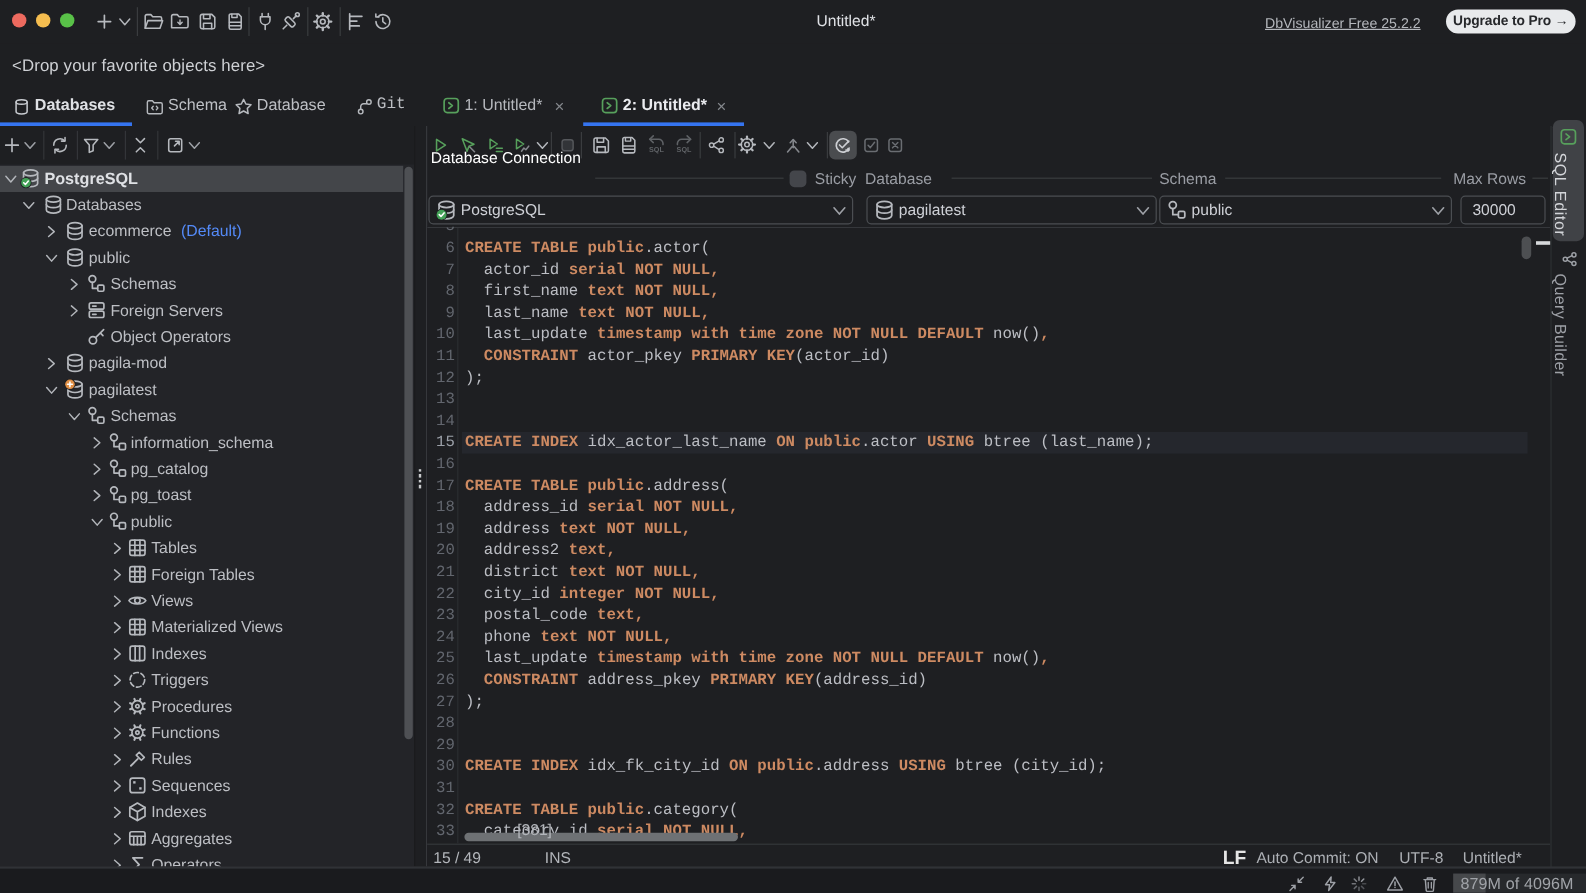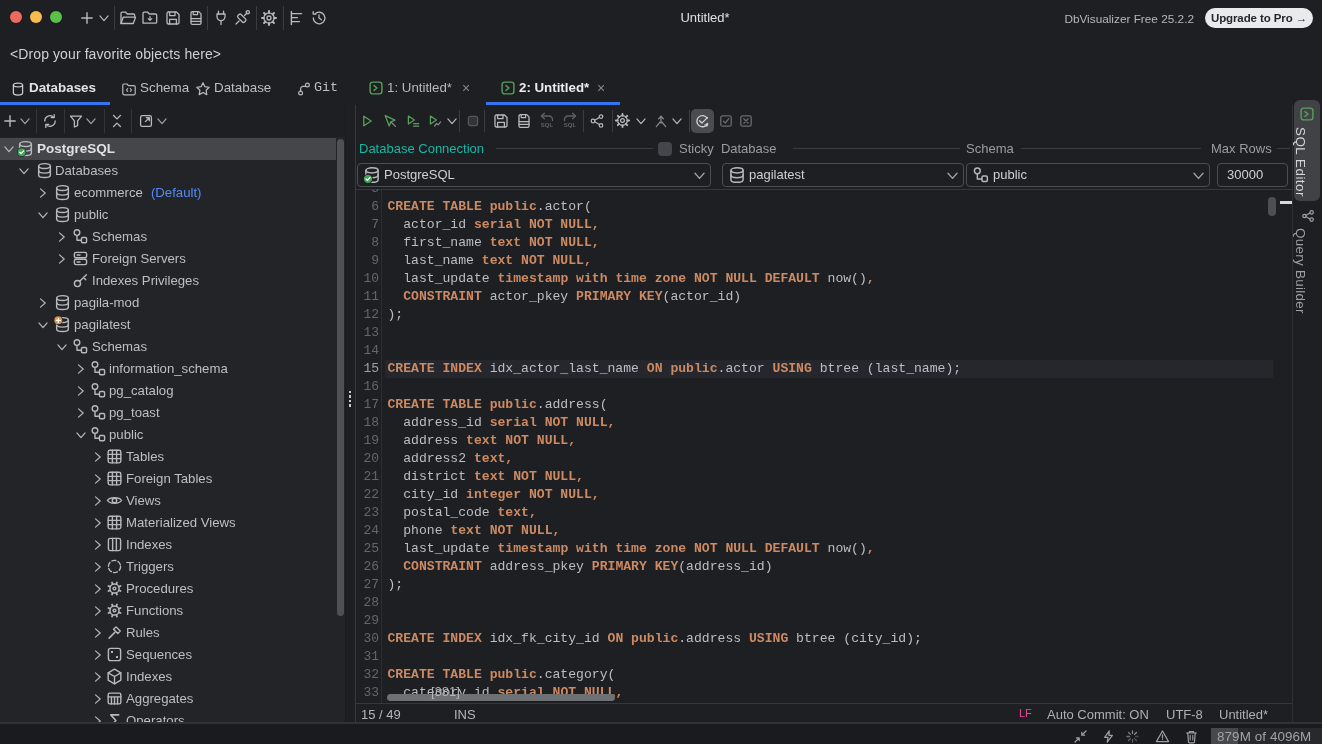--- a/index.html
+++ b/index.html
@@ -55,21 +55,21 @@
     </svg></div>
 <div style="position:absolute;left:288px;top:9px;line-height:0"><svg width="18" height="18" viewBox="0 0 18 18" style="overflow:visible;">
       <path d="M3.4 2.5 V15.5 M3.4 4.6 h10.2 M3.4 8.6 h6 M3.4 12.6 h8" fill="none" stroke="#b6b9be" stroke-width="1.4" stroke-linecap="round" stroke-linejoin="round"></path>
     </svg></div>
 <div style="position:absolute;left:310px;top:9px;line-height:0"><svg width="18" height="18" viewBox="0 0 18 18" style="overflow:visible;">
       <path d="M3.3 9 a5.8 5.8 0 1 0 1.7-4.1" fill="none" stroke="#b6b9be" stroke-width="1.3" stroke-linecap="round" stroke-linejoin="round"></path>
       <path d="M3.2 2.6 V5.2 H5.8" fill="none" stroke="#b6b9be" stroke-width="1.3" stroke-linecap="round" stroke-linejoin="round"></path>
       <path d="M9 5.8 V9 L11.4 10.8" fill="none" stroke="#b6b9be" stroke-width="1.3" stroke-linecap="round" stroke-linejoin="round"></path>
     </svg></div>
 <div style="position:absolute;left:600px;top:10px;width:210px;height:18px;text-align:center;font-size:13px;color:#dfe1e5;">Untitled*</div>
-<div style="position:absolute;left:1044px;top:11.5px;width:150px;text-align:right;font-size:11.8px;color:#b4b7bc;">DbVisualizer Free 25.2.2</div>
+<div style="position:absolute;left:1044px;top:11.5px;width:150px;text-align:center;font-size:11.8px;color:#b4b7bc;text-decoration:underline;">DbVisualizer Free 25.2.2</div>
 <div style="position:absolute;left:1205px;top:8px;width:108px;height:20px;background:#e8eaec;border-radius:10px;text-align:center;font-size:11.5px;font-weight:bold;color:#26282b;line-height:20px;letter-spacing:-0.1px;">Upgrade to Pro →</div>
 <div style="position:absolute;left:10px;top:46px;width:400px;height:16px;font-size:14px;letter-spacing:0.1px;color:#ced0d4;">&lt;Drop your favorite objects here&gt;</div>
 <div style="position:absolute;left:10px;top:81px;line-height:0"><svg width="16" height="16" viewBox="0 0 16 16" style="overflow:visible;">
       <ellipse cx="8" cy="4" rx="4.6" ry="1.9" fill="none" stroke="#c9ccd1" stroke-width="1.25" stroke-linecap="round" stroke-linejoin="round"></ellipse>
       <path d="M3.4 4 V12 C3.4 13.1 5.4 14 8 14 s4.6 -0.9 4.6 -2 V4" fill="none" stroke="#c9ccd1" stroke-width="1.25" stroke-linecap="round" stroke-linejoin="round"></path>
     </svg></div>
 <div style="position:absolute;left:29px;top:80px;font-size:13.4px;font-weight:bold;color:#dfe1e5;">Databases</div>
 <div style="position:absolute;left:0px;top:102px;width:110px;height:3px;background:#3574f0"></div>
 <div style="position:absolute;left:121px;top:81px;line-height:0"><svg width="16" height="16" viewBox="0 0 16 16" style="overflow:visible;">
       <path d="M1.8 12.6 V4.2 a1.2 1.2 0 0 1 1.2-1.2 h3 l1.4 1.6 h5.6 a1.2 1.2 0 0 1 1.2 1.2 v6.8 a1.2 1.2 0 0 1 -1.2 1.2 H3 a1.2 1.2 0 0 1 -1.2-1.2 Z" fill="none" stroke="#b6b9be" stroke-width="1.2" stroke-linecap="round" stroke-linejoin="round"></path>
@@ -200,21 +200,21 @@
           <path d="M5.2 5.05 h2.4 M5.2 10.95 h2.4" fill="none" stroke="#b6b9be" stroke-width="1.2" stroke-linecap="round" stroke-linejoin="round"></path>
         </g>
       </svg></div>
     <div style="position:absolute;left:92px;top:113px;font-size:13.2px;color:#bdbfc4;white-space:nowrap">Foreign Servers</div>
     <div style="position:absolute;left:73px;top:135px;line-height:0"><svg width="15" height="15" viewBox="0 0 16 16" style="overflow:visible;">
         <g transform="translate(8 8) scale(1.25) translate(-8 -8)">
           <circle cx="5.4" cy="10.6" r="2.6" fill="none" stroke="#b6b9be" stroke-width="1.2" stroke-linecap="round" stroke-linejoin="round"></circle>
           <path d="M7.3 8.7 L13 3 M10.6 5.4 l1.9 1.9" fill="none" stroke="#b6b9be" stroke-width="1.2" stroke-linecap="round" stroke-linejoin="round"></path>
         </g>
       </svg></div>
-    <div style="position:absolute;left:92px;top:135px;font-size:13.2px;color:#bdbfc4;white-space:nowrap">Indexes Privileges</div>
+    <div style="position:absolute;left:92px;top:135px;font-size:13.2px;color:#bdbfc4;white-space:nowrap">Object Operators</div>
     <div style="position:absolute;left:38px;top:160px;line-height:0"><svg width="10" height="10" viewBox="0 0 10 10" style="overflow:visible;">
         <path d="M2.5 0.9 L7.2 5 L2.5 9.1" fill="none" stroke="#b2b5ba" stroke-width="1.25" stroke-linecap="round" stroke-linejoin="round"></path>
       </svg></div>
     <div style="position:absolute;left:55px;top:157px;line-height:0"><svg width="15" height="15" viewBox="0 0 16 16" style="overflow:visible;">
         <g transform="translate(8 8) scale(1.25) translate(-8 -8)">
           <ellipse cx="8" cy="4.2" rx="5" ry="2.1" fill="none" stroke="#b6b9be" stroke-width="1.2" stroke-linecap="round" stroke-linejoin="round"></ellipse>
           <path d="M3 4.2 V11.8 C3 13 5.2 14 8 14 s5 -1 5 -2.2 V4.2" fill="none" stroke="#b6b9be" stroke-width="1.2" stroke-linecap="round" stroke-linejoin="round"></path>
           <path d="M3 8 C3 9.2 5.2 10.2 8 10.2 s5 -1 5 -2.2" fill="none" stroke="#b6b9be" stroke-width="1.2" stroke-linecap="round" stroke-linejoin="round"></path>
         </g>
       </svg></div>
@@ -525,21 +525,21 @@
       <path d="M10.9 11.9 h2.8 l-1.1 -1.1 M13.7 11.9 l-1.1 1.1" fill="none" stroke="#ced0d4" stroke-width="1.2" stroke-linecap="round" stroke-linejoin="round"></path>
     </svg></div>
 <div style="position:absolute;left:718px;top:113px;line-height:0"><svg width="16" height="16" viewBox="0 0 16 16" style="overflow:visible;">
       <rect x="2.8" y="2.8" width="10.4" height="10.4" rx="1.8" fill="none" stroke="#6a6d72" stroke-width="1.25" stroke-linecap="round" stroke-linejoin="round"></rect>
       <path d="M5.4 8.1 l1.9 1.9 L10.8 5.6" fill="none" stroke="#6a6d72" stroke-width="1.25" stroke-linecap="round" stroke-linejoin="round"></path>
     </svg></div>
 <div style="position:absolute;left:738px;top:113px;line-height:0"><svg width="16" height="16" viewBox="0 0 16 16" style="overflow:visible;">
       <rect x="2.8" y="2.8" width="10.4" height="10.4" rx="1.8" fill="none" stroke="#6a6d72" stroke-width="1.25" stroke-linecap="round" stroke-linejoin="round"></rect>
       <path d="M5.8 5.8 l4.4 4.4 M10.2 5.8 l-4.4 4.4" fill="none" stroke="#6a6d72" stroke-width="1.25" stroke-linecap="round" stroke-linejoin="round"></path>
     </svg></div>
-<div style="position:absolute;left:359px;top:141px;font-size:13px;color:#14b8a6;">Database Connection</div>
+<div style="position:absolute;left:359px;top:124px;font-size:13px;color:#ffffff;">Database Connection</div>
 <div style="position:absolute;left:496px;top:148px;width:157px;height:1px;background:#3a3c3f"></div>
 <div style="position:absolute;left:658px;top:141.5px;width:14px;height:14px;border-radius:4px;background:#44464b"></div>
 <div style="position:absolute;left:679px;top:141px;font-size:13px;color:#9a9da4;">Sticky&nbsp; Database</div>
 <div style="position:absolute;left:793px;top:148px;width:167px;height:1px;background:#3a3c3f"></div>
 <div style="position:absolute;left:966px;top:141px;font-size:13px;color:#9a9da4;">Schema</div>
 <div style="position:absolute;left:1021px;top:148px;width:180px;height:1px;background:#3a3c3f"></div>
 <div style="position:absolute;left:1211px;top:141px;font-size:13px;color:#9a9da4;">Max Rows</div>
 <div style="position:absolute;left:1277px;top:148px;width:13px;height:1px;background:#3a3c3f"></div>
 <div style="position:absolute;left:357px;top:163px;width:354px;height:24px;border:1px solid #4b4e52;border-radius:4px;background:#1e1f22"></div>
 <div style="position:absolute;left:364px;top:167px;line-height:0"><svg width="16" height="16" viewBox="0 0 16 16" style="overflow:visible;">
@@ -589,21 +589,21 @@
     <div style="position:absolute;left:25px;top:1px;width:1px;height:513px;background:#2b2d31"></div>
     <div style="position:absolute;left:31.5px;top:-9px;font-family:'Liberation Mono',monospace;font-size:13.1px;line-height:18px;color:#bcbec4;white-space:pre">&nbsp;<br><b>CREATE TABLE public</b>.actor(<br>  actor_id <b>serial NOT NULL,</b><br>  first_name <b>text NOT NULL,</b><br>  last_name <b>text NOT NULL,</b><br>  last_update <b>timestamp with time zone NOT NULL DEFAULT</b> now()<b>,</b><br>  <b>CONSTRAINT</b> actor_pkey <b>PRIMARY KEY</b>(actor_id)<br>);<br>&nbsp;<br>&nbsp;<br><b>CREATE INDEX</b> idx_actor_last_name <b>ON public</b>.actor <b>USING</b> btree (last_name);<br>&nbsp;<br><b>CREATE TABLE public</b>.address(<br>  address_id <b>serial NOT NULL,</b><br>  address <b>text NOT NULL,</b><br>  address2 <b>text,</b><br>  district <b>text NOT NULL,</b><br>  city_id <b>integer NOT NULL,</b><br>  postal_code <b>text,</b><br>  phone <b>text NOT NULL,</b><br>  last_update <b>timestamp with time zone NOT NULL DEFAULT</b> now()<b>,</b><br>  <b>CONSTRAINT</b> address_pkey <b>PRIMARY KEY</b>(address_id)<br>);<br>&nbsp;<br>&nbsp;<br><b>CREATE INDEX</b> idx_fk_city_id <b>ON public</b>.address <b>USING</b> btree (city_id);<br>&nbsp;<br><b>CREATE TABLE public</b>.category(<br>  category_id <b>serial NOT NULL,</b></div>
     <div style="position:absolute;left:912px;top:8px;width:8px;height:19px;border-radius:4px;background:#4d4f52"></div>
     <div style="position:absolute;left:31px;top:505px;width:228px;height:7px;border-radius:3.5px;background:#6e7174"></div>
   </div>
 <div style="position:absolute;left:1280px;top:201px;width:13px;height:3px;background:#d6d8da"></div>
 <div style="position:absolute;left:356px;top:703px;width:936px;height:20px;background:#1e1f22;border-top:1px solid #35373b"></div>
 <div style="position:absolute;left:361px;top:707px;font-size:13px;color:#b3b6bb;">15 / 49</div>
 <div style="position:absolute;left:411px;top:684px;font-size:13px;color:#b3b6bb;margin-left:20px;">[381]</div>
 <div style="position:absolute;left:454px;top:707px;font-size:13px;color:#b3b6bb;">INS</div>
-<div style="position:absolute;left:1019px;top:707px;font-size:11px;color:#ec4899;">LF</div>
+<div style="position:absolute;left:1019px;top:707px;font-size:16px;color:#e5e5e5;font-weight:bold;">LF</div>
 <div style="position:absolute;left:1047px;top:707px;font-size:13px;color:#acafb4;">Auto Commit: ON</div>
 <div style="position:absolute;left:1166px;top:707px;font-size:13px;color:#acafb4;">UTF-8</div>
 <div style="position:absolute;left:1219px;top:707px;font-size:13px;color:#acafb4;">Untitled*</div>
 <div style="position:absolute;left:1292px;top:105px;width:30px;height:618px;background:#1e1f22;border-left:1px solid #2e3033"></div>
 <div style="position:absolute;left:1294px;top:100px;width:26px;height:101px;border-radius:6px;background:#404246"></div>
 <div style="position:absolute;left:1300px;top:107px;line-height:0"><svg width="14" height="14" viewBox="0 0 14 14" style="overflow:visible;">
       <rect x="1.1" y="1.1" width="11.8" height="11.8" rx="2.6" fill="none" stroke="#57a05c" stroke-width="1.4" stroke-linecap="round" stroke-linejoin="round"></rect>
       <path d="M5 4.6 L8 7 L5 9.4" fill="none" stroke="#57a05c" stroke-width="1.4" stroke-linecap="round" stroke-linejoin="round"></path>
     </svg></div>
 <div style="position:absolute;left:1307.5px;top:127px;transform:rotate(90deg);transform-origin:0 0;font-size:13.4px;letter-spacing:0.5px;color:#d3d5d9;white-space:nowrap">SQL Editor</div>

